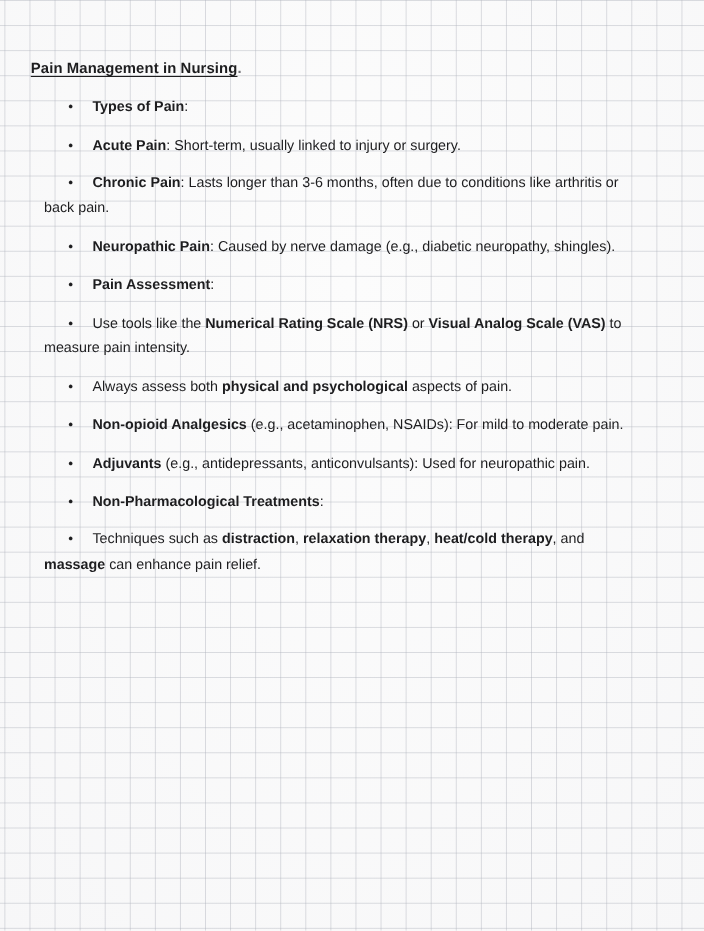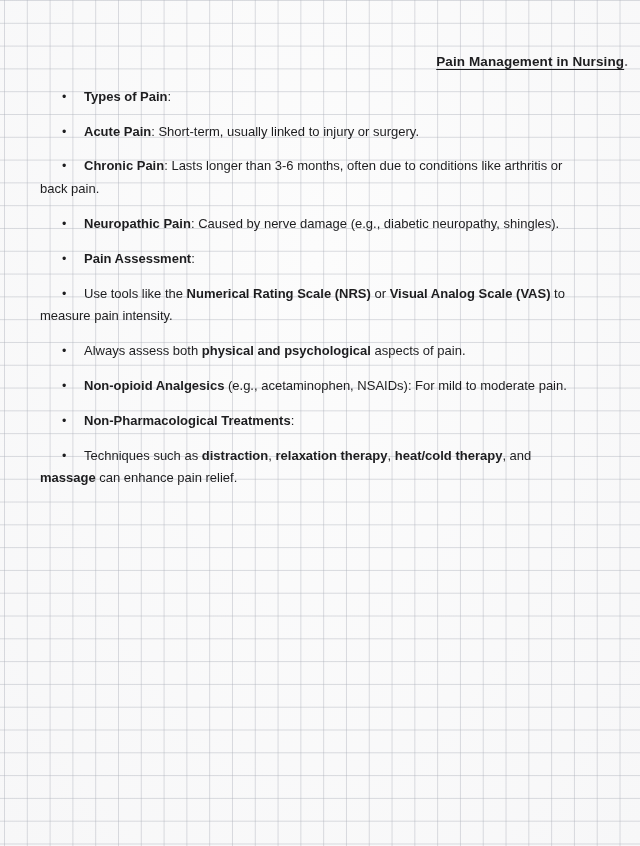--- a/index.html
+++ b/index.html
@@ -18,21 +18,21 @@
     color: #1d1d1f;
     -webkit-font-smoothing: antialiased;
   }
   .content {
     padding: 51px 12px 0 28px;
     font-size: 13px;
     line-height: 22.8px;
   }
   .title {
     margin: 0;
-    text-align: right;
+    text-align: left;
     font-size: 13.5px;
     font-weight: 700;
     line-height: 22.8px;
     letter-spacing: 0.1px;
   }
   .title-text {
     text-decoration: underline;
     text-decoration-thickness: 1.4px;
     text-underline-offset: 2.5px;
   }
@@ -57,16 +57,17 @@
   <h1 class="title"><span class="title-text">Pain Management in Nursing</span><span class="title-dot">.</span></h1>
   <div id="bullet-list">
       <p class="item"><span class="bullet">•</span><span><b>Types of Pain</b>:</span></p>
       <p class="item"><span class="bullet">•</span><span><b>Acute Pain</b>: Short-term, usually linked to injury or surgery.</span></p>
       <p class="item"><span class="bullet">•</span><span><b>Chronic Pain</b>: Lasts longer than 3-6 months, often due to conditions like arthritis or<br>back pain.</span></p>
       <p class="item"><span class="bullet">•</span><span><b>Neuropathic Pain</b>: Caused by nerve damage (e.g., diabetic neuropathy, shingles).</span></p>
       <p class="item"><span class="bullet">•</span><span><b>Pain Assessment</b>:</span></p>
       <p class="item"><span class="bullet">•</span><span>Use tools like the <b>Numerical Rating Scale (NRS)</b> or <b>Visual Analog Scale (VAS)</b> to<br>measure pain intensity.</span></p>
       <p class="item"><span class="bullet">•</span><span>Always assess both <b>physical and psychological</b> aspects of pain.</span></p>
       <p class="item"><span class="bullet">•</span><span><b>Non-opioid Analgesics</b> (e.g., acetaminophen, NSAIDs): For mild to moderate pain.</span></p>
+      <p class="item"><span class="bullet">•</span><span><b>Adjuvants</b> (e.g., antidepressants, anticonvulsants): Used for neuropathic pain.</span></p>
       <p class="item"><span class="bullet">•</span><span><b>Non-Pharmacological Treatments</b>:</span></p>
       <p class="item"><span class="bullet">•</span><span>Techniques such as <b>distraction</b>, <b>relaxation therapy</b>, <b>heat/cold therapy</b>, and<br><b>massage</b> can enhance pain relief.</span></p>
     </div>
 </div>
 
 </body></html>

